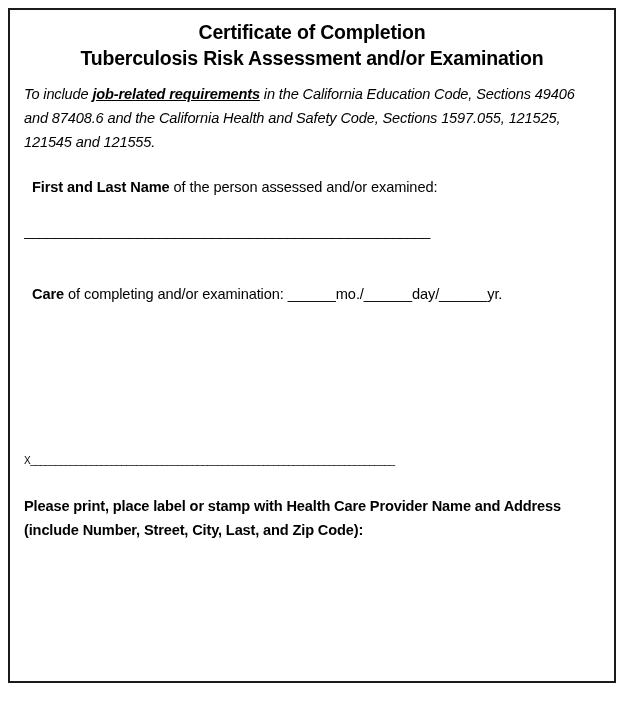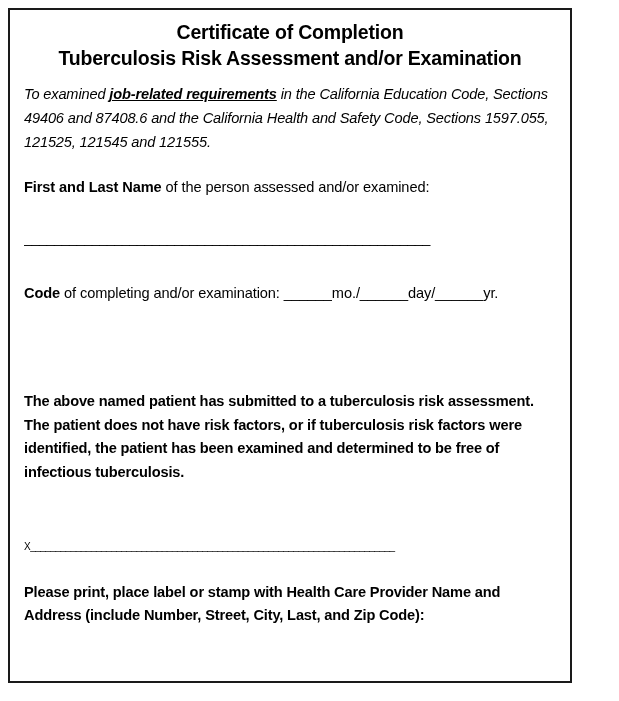--- a/index.html
+++ b/index.html
@@ -13,21 +13,21 @@
     height: 701px;
     font-family: "Liberation Sans", sans-serif;
     color: #000000;
     overflow: hidden;
   }
 
   #certificate-frame {
     position: absolute;
     left: 8px;
     top: 8px;
-    width: 564px;
+    width: 608px;
     height: 675px;
     border: 2px solid #1a1a1a;
     box-sizing: border-box;
     background: #ffffff;
   }
 
   .inner {
     padding: 6px 14px 0 14px;
   }
 
@@ -57,39 +57,39 @@
     font-weight: bold;
     font-style: italic;
     text-decoration: underline;
   }
 
   
   .row {
     font-size: 14.6px;
     line-height: 1.55;
     letter-spacing: -0.1px;
-    margin: 0;
+    margin: 8px;
   }
   .row b { font-weight: bold; }
   .gap-22 { height: 22px; }
   .gap-18 { height: 18px; }
   .gap-14 { height: 14px; }
   .gap-34 { height: 34px; }
 
   .name-label { margin-top: 22px; }
 
   
   .rule {
     font-size: 14.6px;
     line-height: 1.2;
     letter-spacing: -0.6px;
     white-space: nowrap;
     overflow: hidden;
   }
-  .rule-name { margin-top: 31px; }
+  .rule-name { margin-top: 24px; }
 
   .sig-line {
     font-size: 10px;
     line-height: 1.2;
     letter-spacing: -0.5px;
     white-space: nowrap;
     overflow: hidden;
   }
 
   .attestation {
@@ -125,37 +125,36 @@
 <body>
 
 <div id="certificate-frame">
   <div class="inner">
 
     <div class="title-block">
       <div class="doc-title">Certificate of Completion</div>
       <div class="doc-title">Tuberculosis Risk Assessment and/or Examination</div>
     </div>
 
-    <p class="intro"><span>To examined </span><b>job-related requirements</b><span> in the California Education Code, Sections 49406 and 87408.6 and the California Health and Safety Code, Sections 1597.055, 121525, 121545 and 121555.</span></p>
+    <p class="intro"><span>To include </span><b>job-related requirements</b><span> in the California Education Code, Sections 49406 and 87408.6 and the California Health and Safety Code, Sections 1597.055, 121525, 121545 and 121555.</span></p>
 
     <div class="row name-label"><b>First and Last Name</b><span> of the person assessed and/or examined:</span></div>
 
     <div class="rule rule-name">______________________________________________________</div>
 
     <div class="gap-34"></div>
 
-    <div class="row"><b>Code</b><span> of completing and/or examination:  </span><span>______mo./______day/______yr.</span></div>
+    <div class="row"><b>Care</b><span> of completing and/or examination:  </span><span>______mo./______day/______yr.</span></div>
 
     <div class="gap-34"></div>
 
 
     <div class="gap-34"></div>
     <div class="gap-18"></div>
 
-    <p class="attestation">The above named patient has submitted to a tuberculosis risk assessment. The patient does not have risk factors, or if tuberculosis risk factors were identified, the patient has been examined and determined to be free of infectious tuberculosis.</p>
 
     <div class="gap-34"></div>
     <div class="gap-22"></div>
 
     <div class="sig-line"><span>X</span><span>________________________________________________________________________</span></div>
 
     <div class="gap-14"></div>
 
 
     <div class="gap-14"></div>

